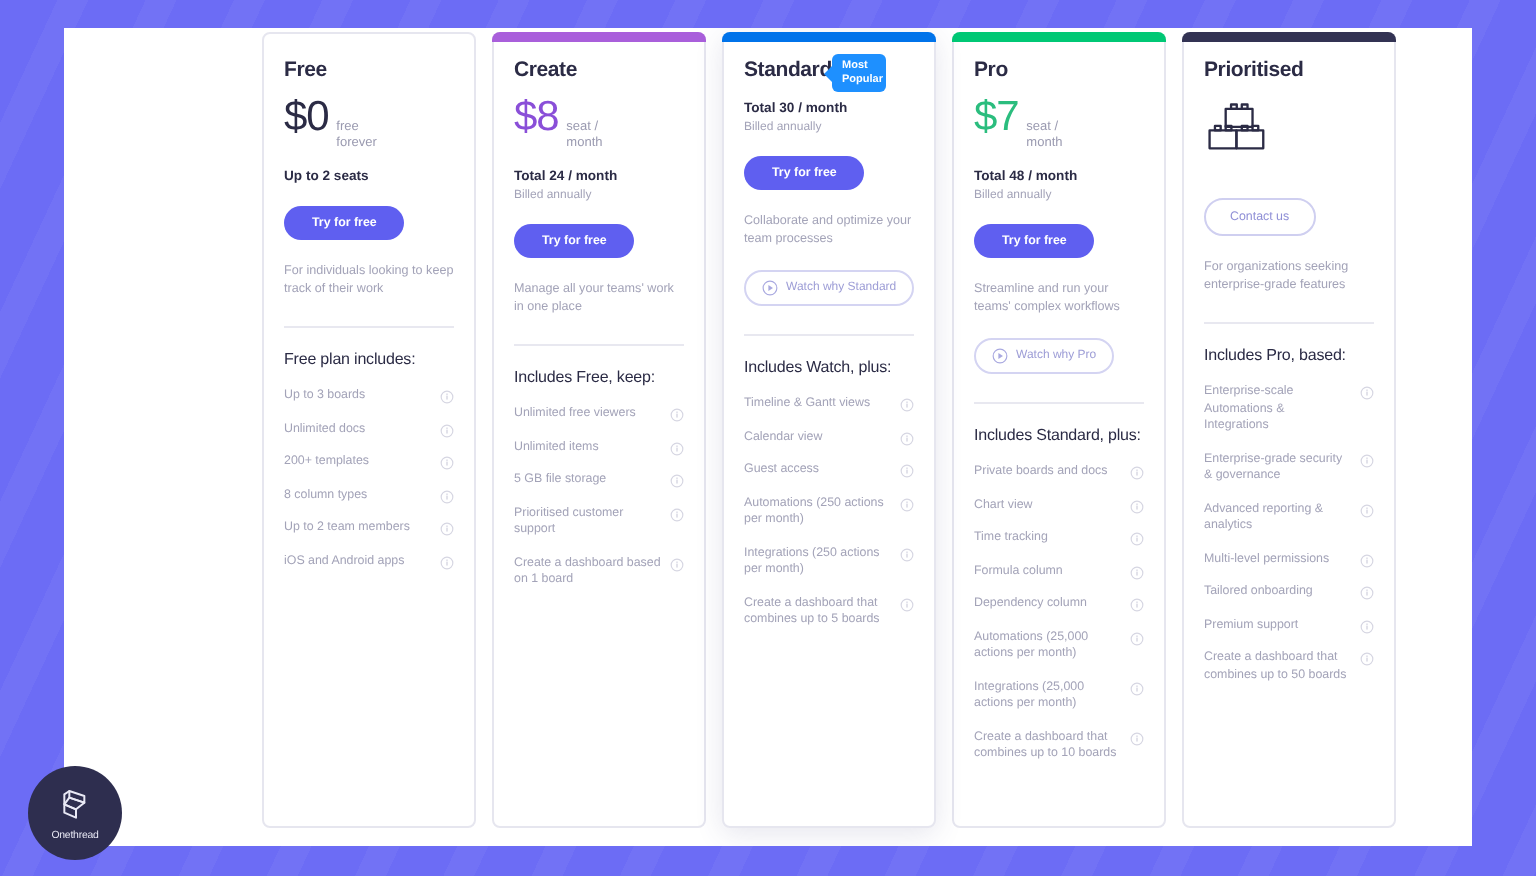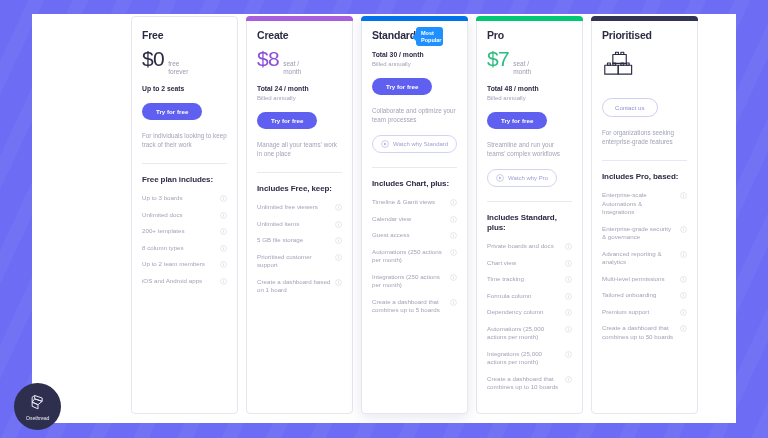--- a/index.html
+++ b/index.html
@@ -172,21 +172,21 @@
   .play-icon { flex: 0 0 auto; }
 
   .divider {
     margin-top: 14px;
     height: 1px;
     background: #e8e8f0;
   }
   .includes-title {
     margin-top: 11px;
     font-size: 8px;
-    font-weight: bold;
+    font-weight: normal;
     color: #2b2b45;
     line-height: 10px;
     letter-spacing: -0.1px;
   }
   .feature-list { margin-top: 9px; }
   .feature {
     display: flex;
     align-items: flex-start;
     justify-content: space-between;
     gap: 4px;
@@ -332,21 +332,21 @@
         </div></div>
       <div class="card standard highlight"><div class="topbar" style="background:#0073ea"></div><div class="plan-name-row">
           <span class="plan-name">Standard</span>
           <span class="badge">Most Popular</span>
         </div><div class="total">Total 30 / month</div><div class="billed">Billed annually</div><button class="btn-primary">Try for free</button><div class="desc">Collaborate and optimize your team processes</div><div class="watch">
           <svg class="play-icon" width="8" height="8" viewBox="0 0 14 14">
             <circle cx="7" cy="7" r="6" fill="none" stroke="#a9a9e0" stroke-width="1"></circle>
             <path d="M5.6 4.3 L9.6 7 L5.6 9.7 Z" fill="#a9a9e0"></path>
           </svg>
           <span class="watch-label">Watch why Standard</span>
-        </div><div class="divider"></div><div class="includes-title">Includes Chart, plus:</div><div class="feature-list">
+        </div><div class="divider"></div><div class="includes-title">Includes Watch, plus:</div><div class="feature-list">
           <div class="feature">
             <span class="feature-label">Timeline &amp; Gantt views</span>
             <svg class="info-icon" width="7" height="7" viewBox="0 0 12 12">
               <circle cx="6" cy="6" r="5" fill="none" stroke="#d6d6e2" stroke-width="1"></circle>
               <rect x="5.4" y="4.8" width="1.2" height="3.4" fill="#d6d6e2"></rect>
               <rect x="5.4" y="3" width="1.2" height="1.2" fill="#d6d6e2"></rect>
             </svg>
           </div>
           <div class="feature">
             <span class="feature-label">Calendar view</span>

